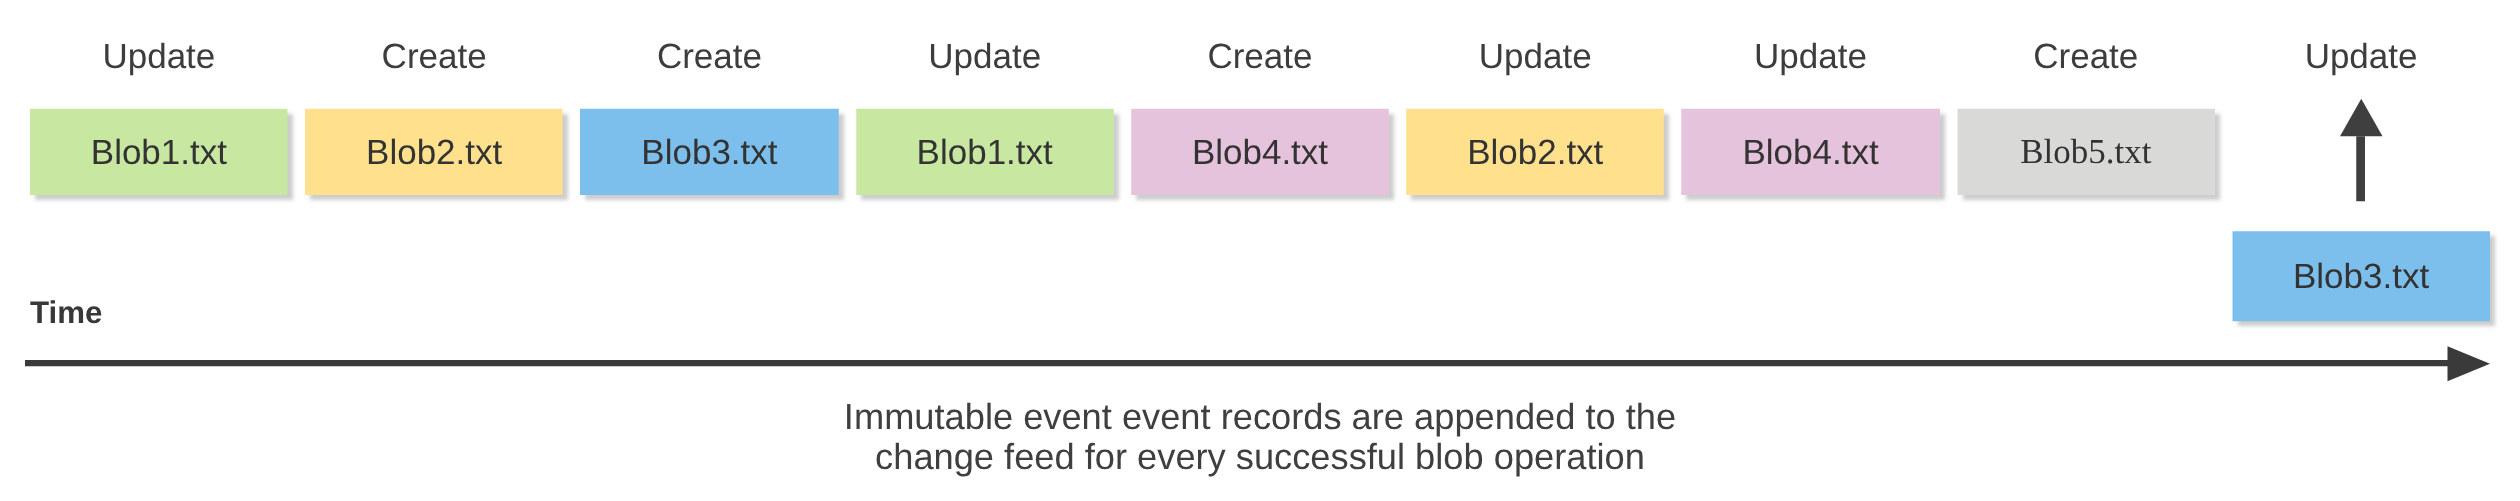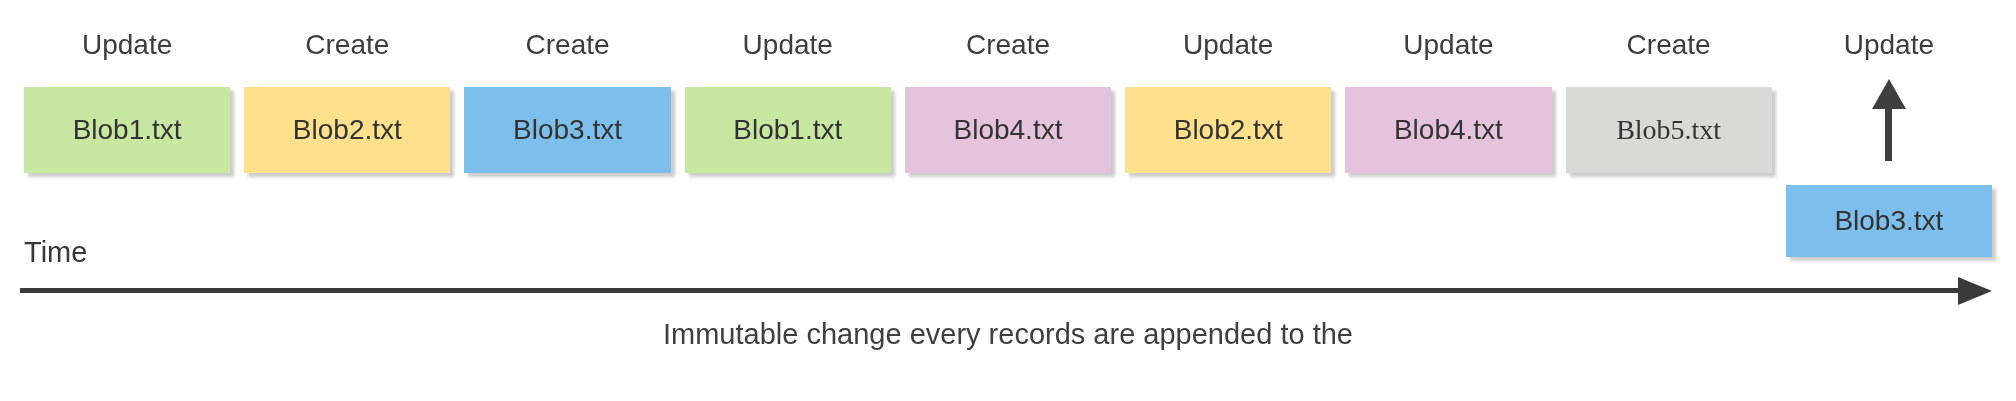--- a/index.html
+++ b/index.html
@@ -23,21 +23,21 @@
   .op-label {
     font-size: 28px;
     line-height: 34px;
     height: 34px;
     color: #3d3d3d;
     text-align: center;
     margin-bottom: 25px;
     white-space: nowrap;
   }
   .blob-box {
-    height: 86px;
+    height: 69px;
     display: flex;
     align-items: center;
     justify-content: center;
     font-size: 28px;
     color: #333333;
     box-shadow: 4px 4px 3px rgba(130,130,130,0.40);
     white-space: nowrap;
   }
   .arrow-slot {
     height: 69px;
@@ -63,22 +63,22 @@
     margin: 0 auto;
   }
   .blob-box.pending {
     margin-top: 29px;
     height: 72px;
   }
   .time-label {
     position: absolute;
     left: 24px;
     top: 236px;
-    font-size: 29px;
-    font-weight: normal;
+    font-size: 25px;
+    font-weight: bold;
     color: #383838;
   }
   .timeline-line {
     position: absolute;
     left: 20px;
     top: 288px;
     width: 1942px;
     height: 5px;
     background: #3a3a3a;
   }
@@ -161,16 +161,17 @@
     </div>
 
   </div>
 
   <div class="time-label">Time</div>
 
   <div class="timeline-line"></div>
   <div class="timeline-head"></div>
 
   <div class="caption">
-    <div>Immutable change every records are appended to the</div>
+    <div>Immutable event event records are appended to the</div>
+    <div>change feed for every successful blob operation</div>
   </div>
 
 </div>
 
 </body></html>

